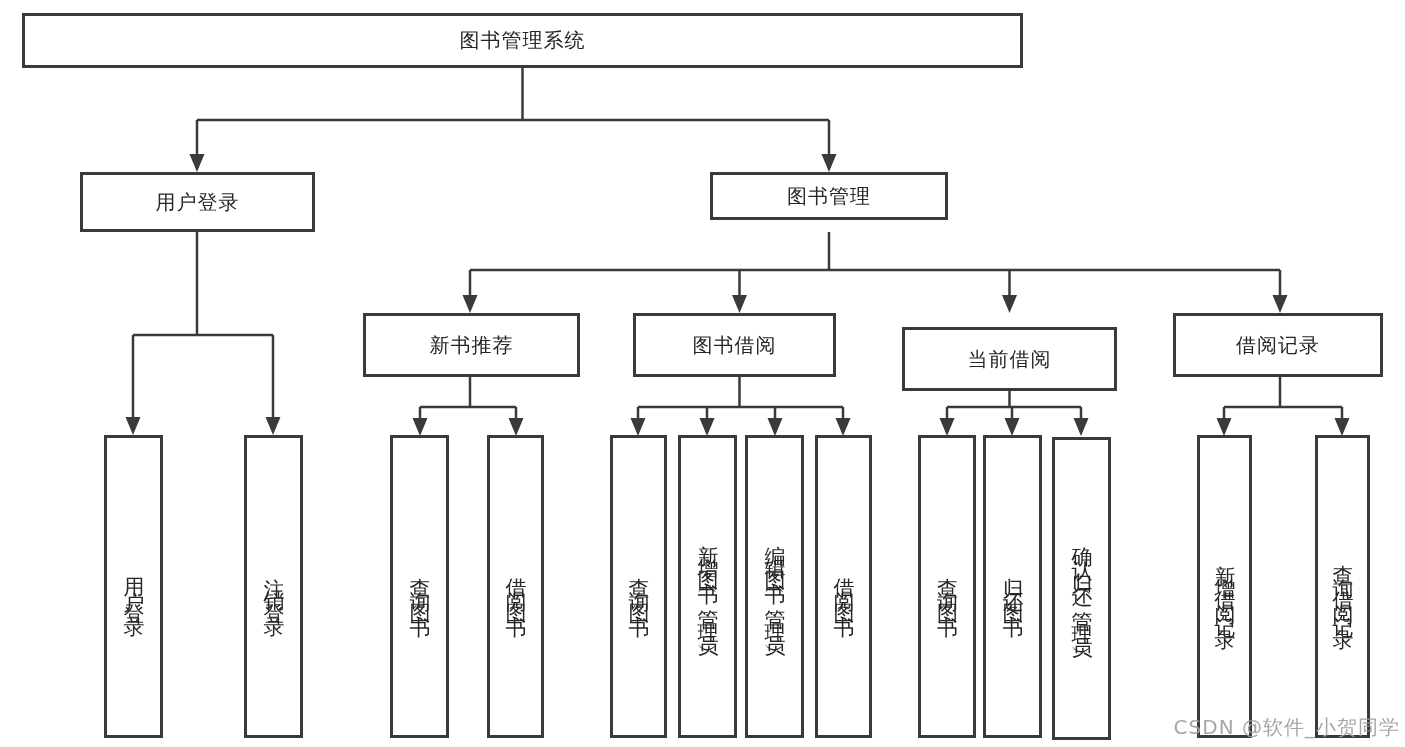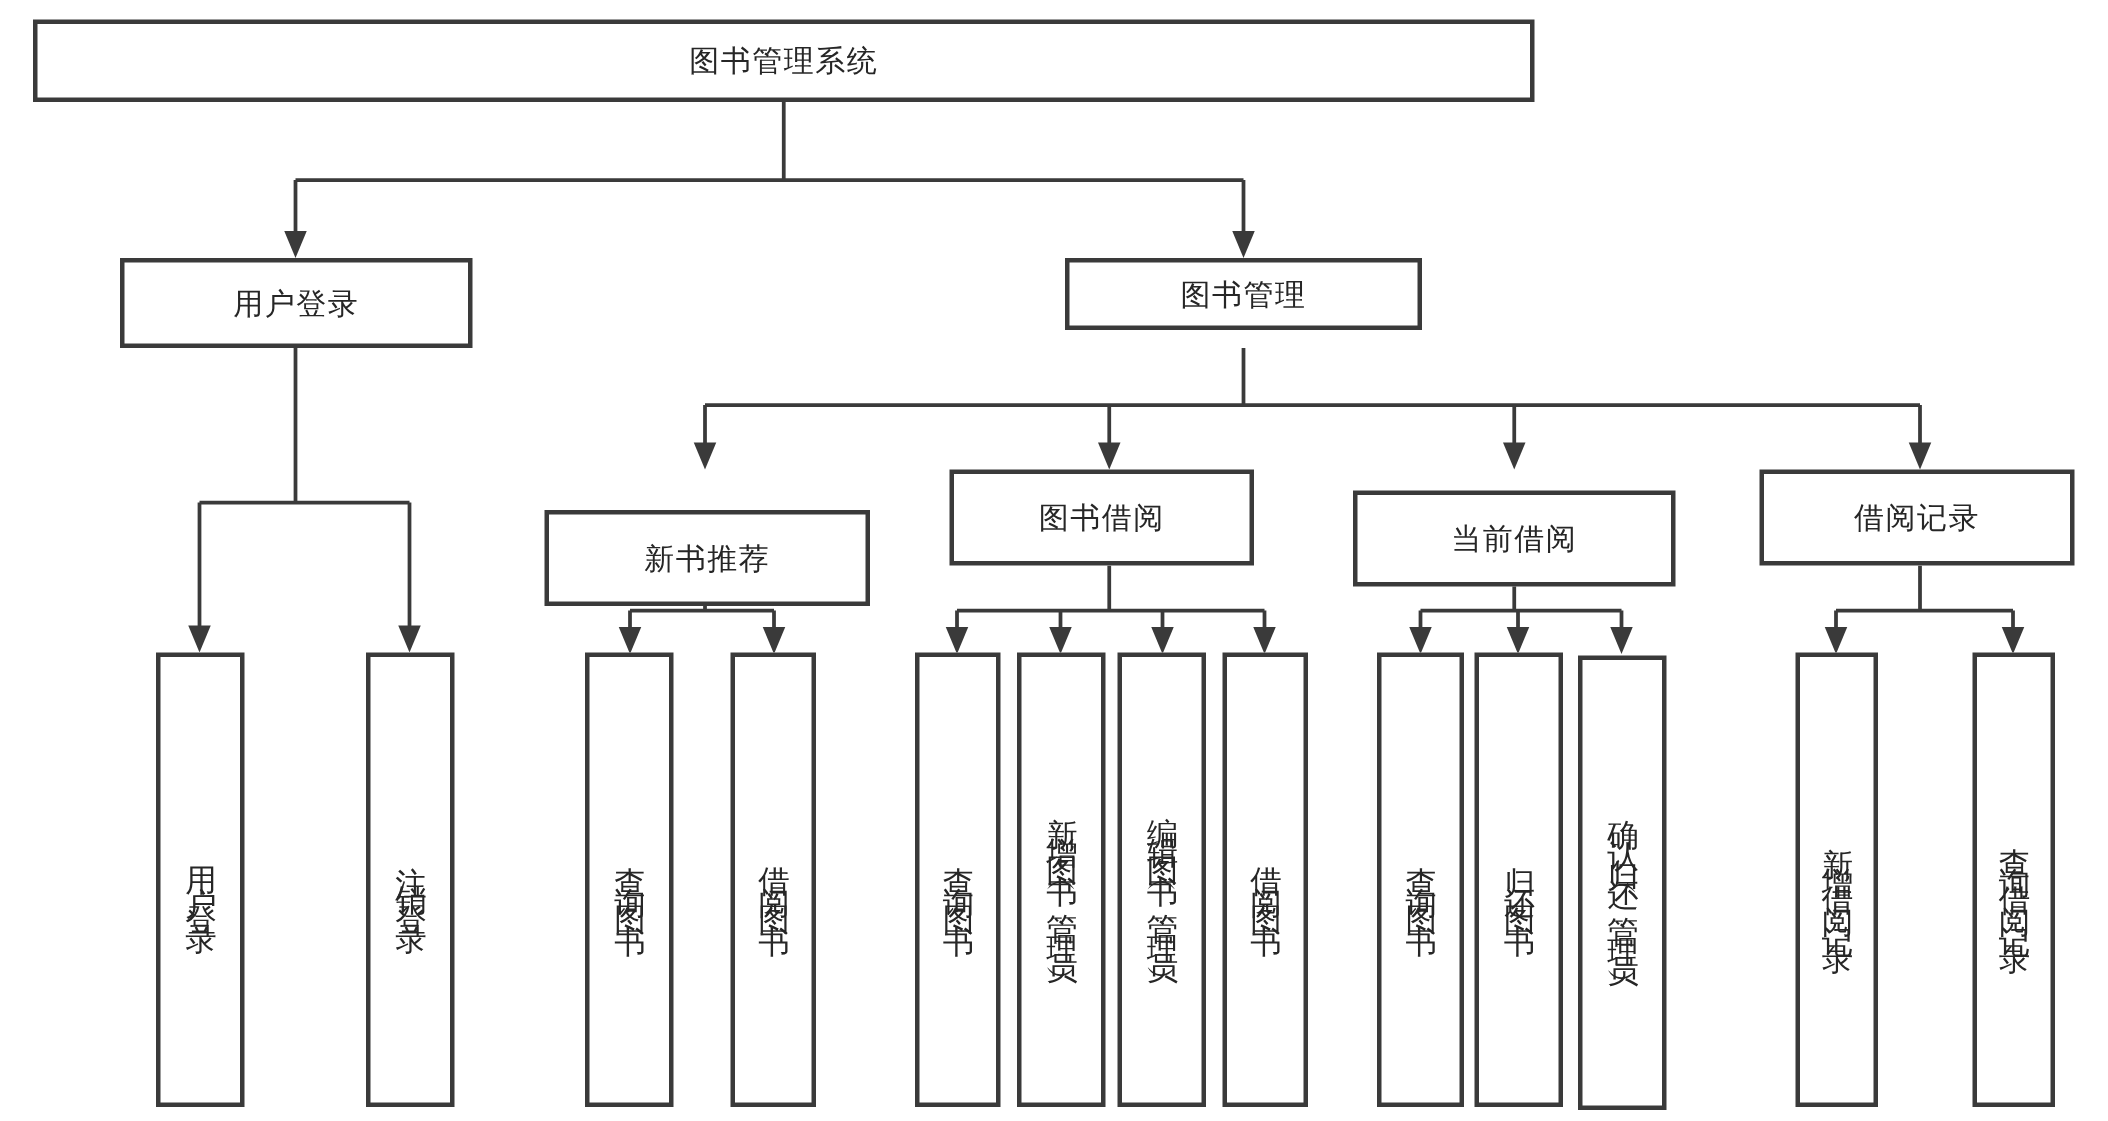--- a/index.html
+++ b/index.html
@@ -87,21 +87,21 @@
     <span>图书管理系统</span>
   </div>
 
   <div class="node hbox" style="left:80px; top:172px; width:235px; height:60px;">
     <span>用户登录</span>
   </div>
   <div class="node hbox" style="left:710px; top:172px; width:238px; height:48px;">
     <span>图书管理</span>
   </div>
 
-  <div class="node hbox" style="left:363px; top:313px; width:217px; height:64px;margin-top:27px;">
+  <div class="node hbox" style="left:363px; top:313px; width:217px; height:64px;">
     <span>新书推荐</span>
   </div>
   <div class="node hbox" style="left:633px; top:313px; width:203px; height:64px;text-align:right;">
     <span>图书借阅</span>
   </div>
   <div class="node hbox" style="left:902px; top:313px; width:215px; height:64px;margin-top:14px;">
     <span>当前借阅</span>
   </div>
   <div class="node hbox" style="left:1173px; top:313px; width:210px; height:64px;">
     <span>借阅记录</span>
@@ -144,14 +144,15 @@
     <span>确认归还（管理员）</span>
   </div>
 
   <div class="node vbox" style="left:1197px; top:435px; width:55px; height:303px;">
     <span>新增借阅记录</span>
   </div>
   <div class="node vbox" style="left:1315px; top:435px; width:55px; height:303px;">
     <span>查询借阅记录</span>
   </div>
 
+  <div class="watermark">CSDN @软件_小贺同学</div>
 
 </div>
 
 </body></html>

